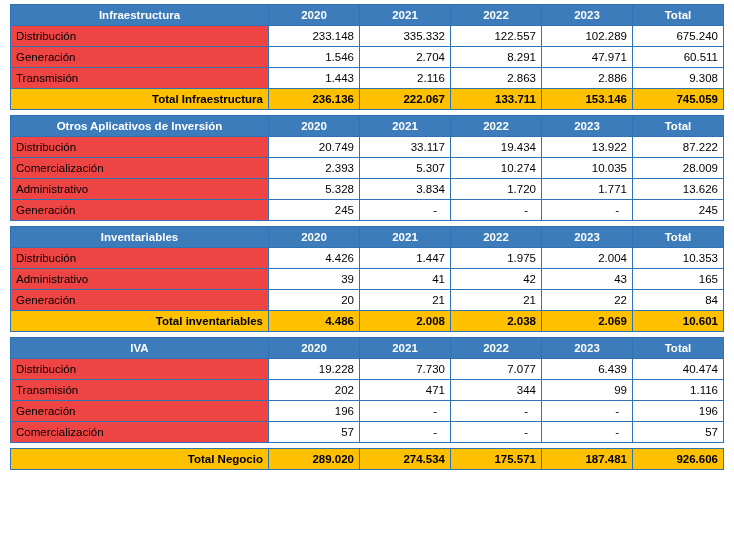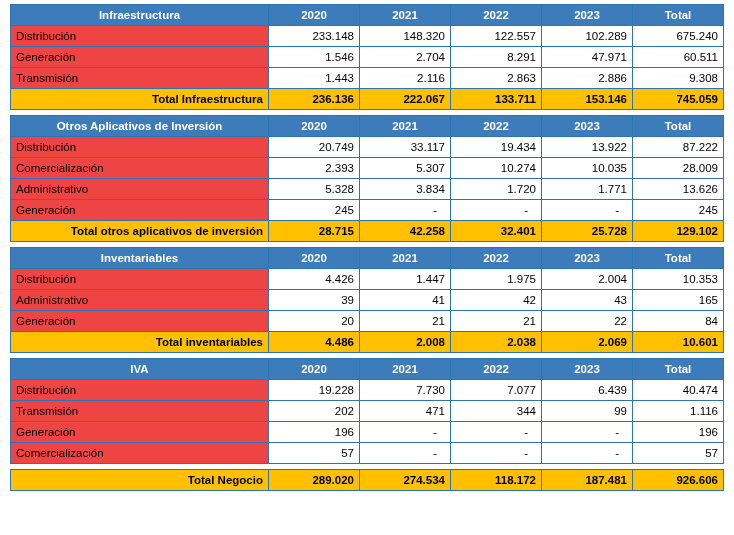--- a/index.html
+++ b/index.html
@@ -72,21 +72,21 @@
             <th>2021</th>
             <th>2022</th>
             <th>2023</th>
             <th>Total</th>
           </tr>
         </thead>
         <tbody>
           <tr>
             <td class="rlabel">Distribución</td>
             <td class="num">233.148</td>
-            <td class="num">148.320</td>
+            <td class="num">335.332</td>
             <td class="num">122.557</td>
             <td class="num">102.289</td>
             <td class="num">675.240</td>
           </tr>
           <tr>
             <td class="rlabel">Generación</td>
             <td class="num">1.546</td>
             <td class="num">2.704</td>
             <td class="num">8.291</td>
             <td class="num">47.971</td>
@@ -155,28 +155,20 @@
             <td class="num">13.626</td>
           </tr>
           <tr>
             <td class="rlabel">Generación</td>
             <td class="num">245</td>
             <td class="num dash">-</td>
             <td class="num dash">-</td>
             <td class="num dash">-</td>
             <td class="num">245</td>
           </tr>
-          <tr class="total">
-            <td class="rlabel">Total otros aplicativos de inversión</td>
-            <td class="num">28.715</td>
-            <td class="num">42.258</td>
-            <td class="num">32.401</td>
-            <td class="num">25.728</td>
-            <td class="num">129.102</td>
-          </tr>
         </tbody>
       </table>
       <table class="block">
         <colgroup>
           <col class="col-label">
           <col class="col-num">
           <col class="col-num">
           <col class="col-num">
           <col class="col-num">
           <col class="col-num">
@@ -287,20 +279,20 @@
           <col class="col-num">
           <col class="col-num">
           <col class="col-num">
           <col class="col-num">
         </colgroup>
         <tbody>
           <tr class="total">
             <td class="rlabel">Total Negocio</td>
             <td class="num">289.020</td>
             <td class="num">274.534</td>
-            <td class="num">118.172</td>
+            <td class="num">175.571</td>
             <td class="num">187.481</td>
             <td class="num">926.606</td>
           </tr>
         </tbody>
       </table>
     </div>
 </div>
 
 </body></html>

